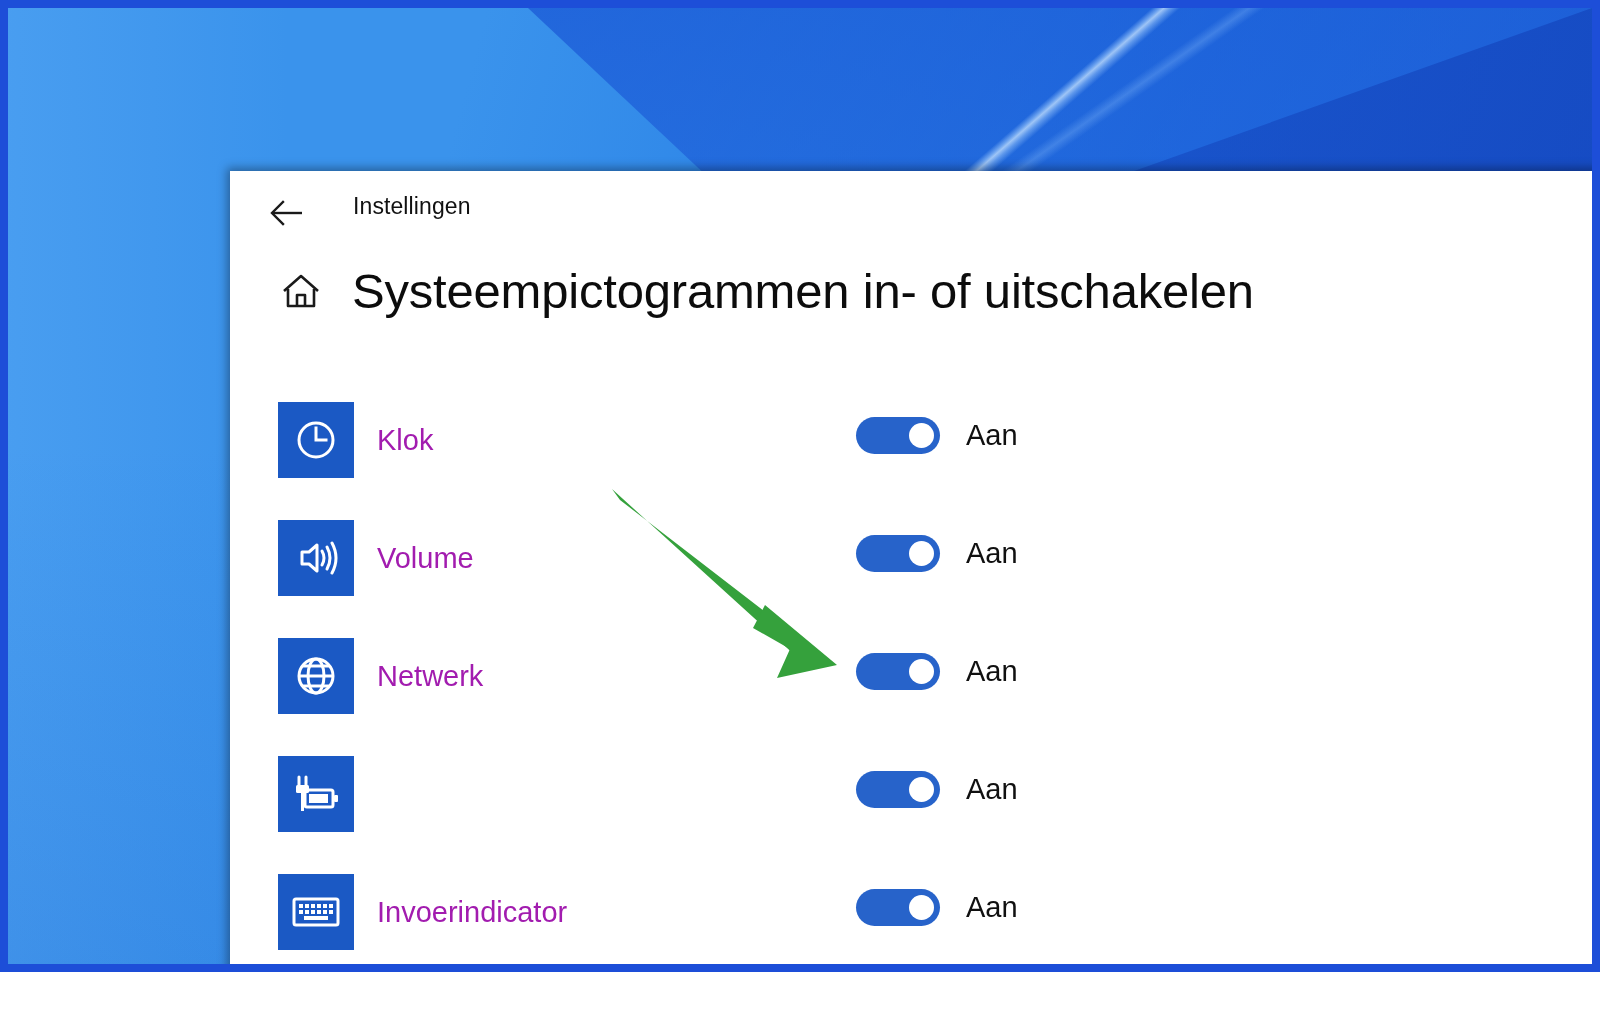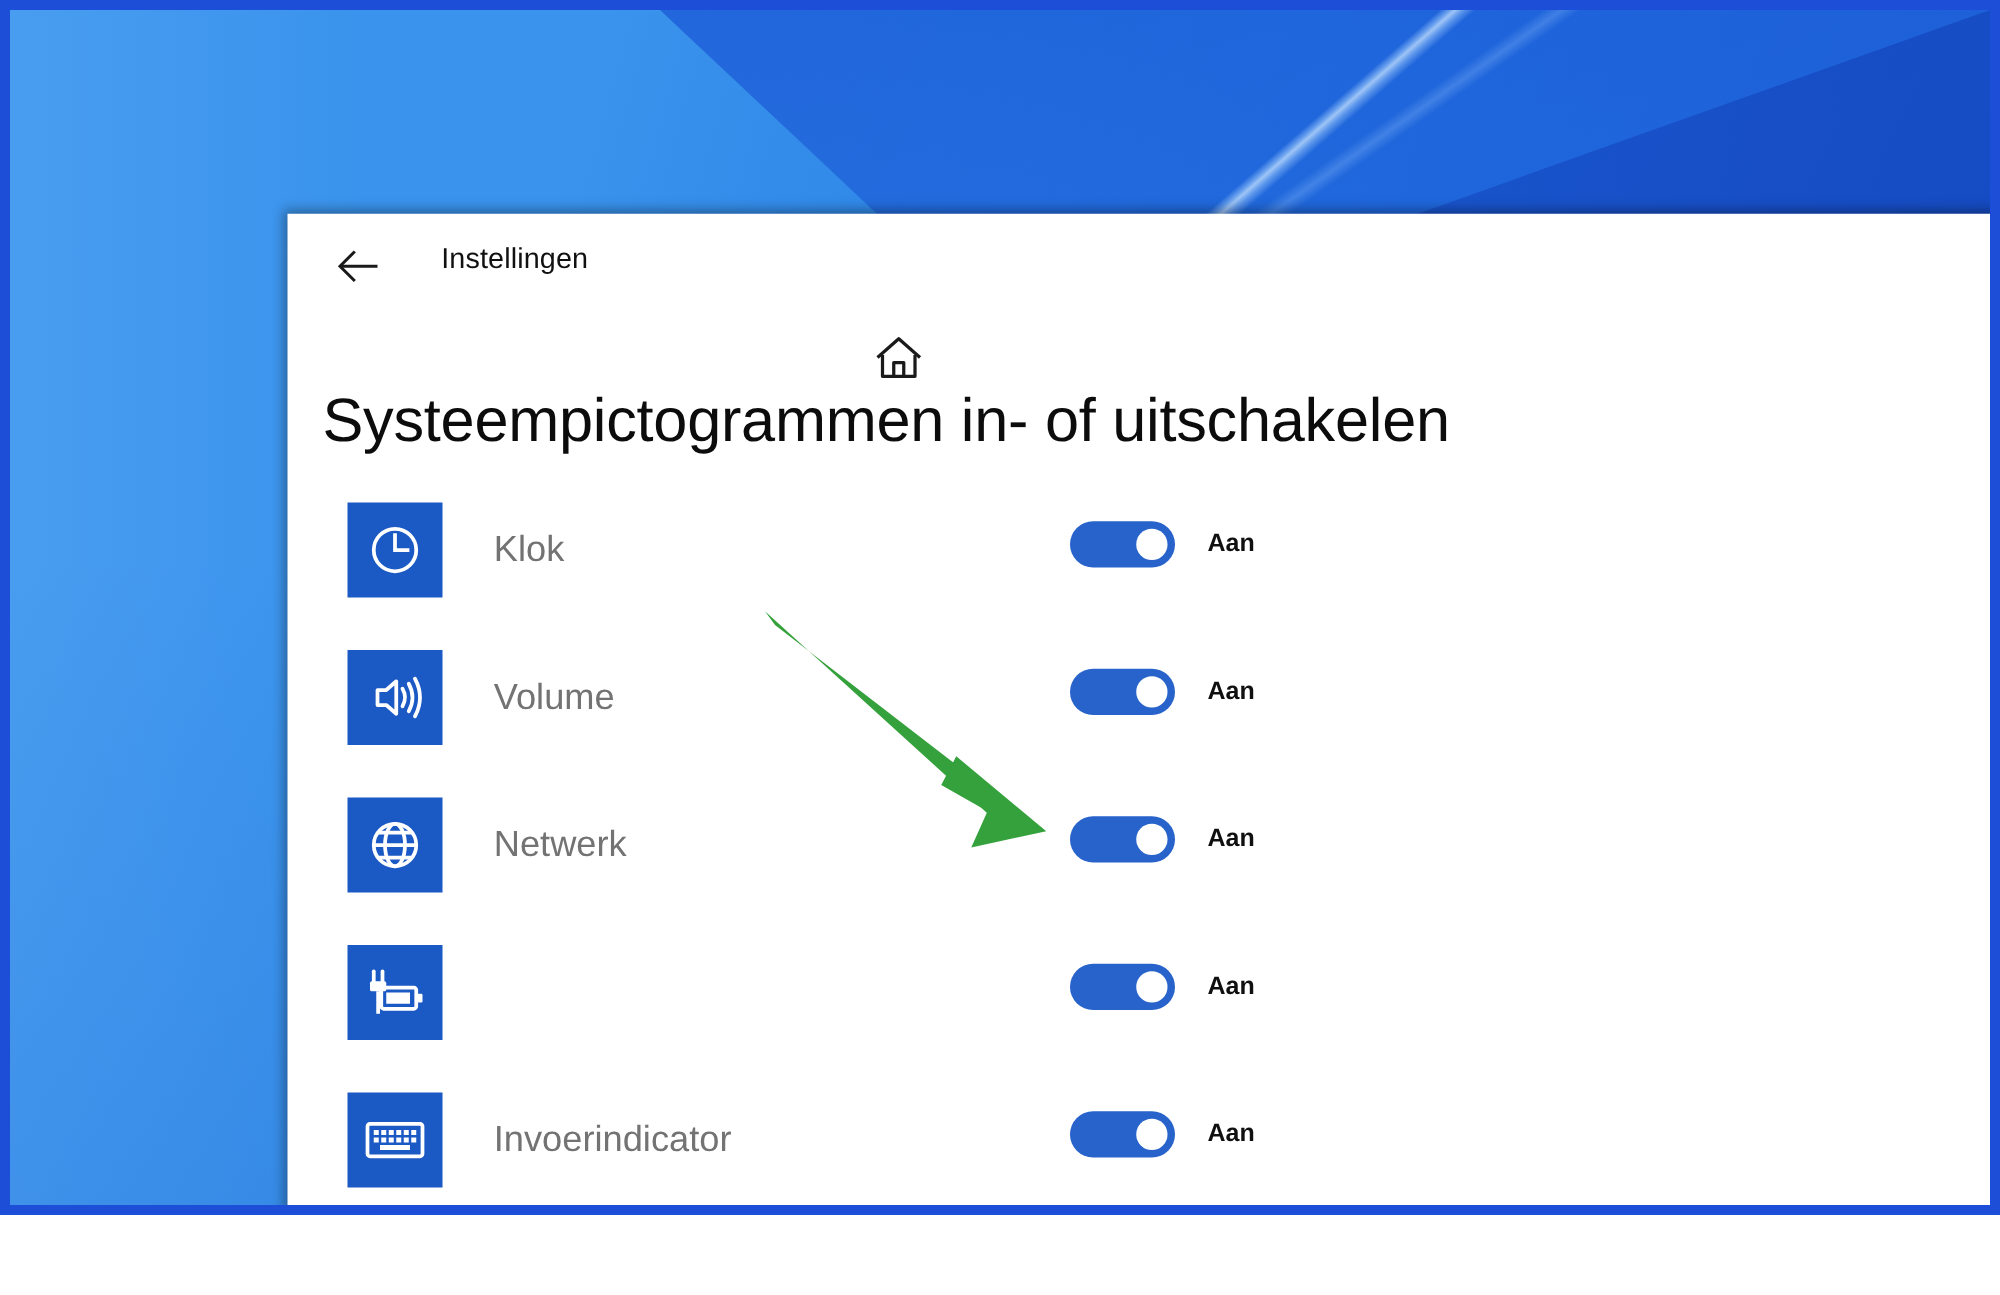--- a/index.html
+++ b/index.html
@@ -93,21 +93,20 @@
     font-size: 23px;
     color: #111111;
     letter-spacing: .1px;
   }
 
   .page-header {
     position: absolute;
     left: 0; top: 92px;
     display: flex;
     align-items: center;
-    flex-direction: column;
   }
   .home-icon {
     margin-left: 48px;
     width: 46px; height: 46px;
     display: flex; align-items: center; justify-content: center;
     cursor: pointer;
   }
   .page-title {
     margin-left: 28px;
     font-size: 49px;
@@ -136,23 +135,22 @@
     background: #1b59c4;
     display: flex;
     align-items: center;
     justify-content: center;
   }
   .row-label {
     position: absolute;
     left: 147px;
     top: 31px;
     font-size: 29px;
-    color: #737373;
+    color: #a21caf;
     white-space: nowrap;
-    margin-left: 18px;
   }
   .row-toggle-wrap {
     position: absolute;
     left: 626px;
     top: 24px;
     display: flex;
     align-items: center;
   }
   .toggle {
     position: relative;
@@ -166,23 +164,22 @@
   .toggle .knob {
     position: absolute;
     top: 6px;
     right: 6px;
     width: 25px; height: 25px;
     border-radius: 50%;
     background: #ffffff;
   }
   .toggle-state {
     margin-left: 26px;
-    font-size: 20px;
+    font-size: 29px;
     color: #101010;
-    font-weight: bold;
   }
 
   
   .icon-row.partial .row-icon { height: 76px; }
 
   
   #annotation-arrow {
     position: absolute;
     left: 0; top: 0;
     width: 1600px; height: 1036px;

